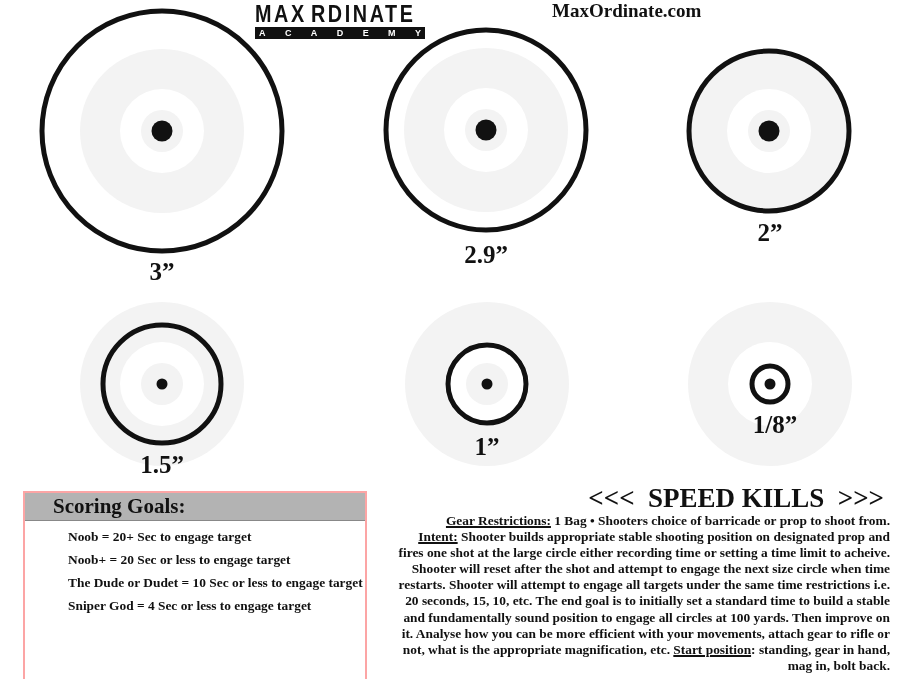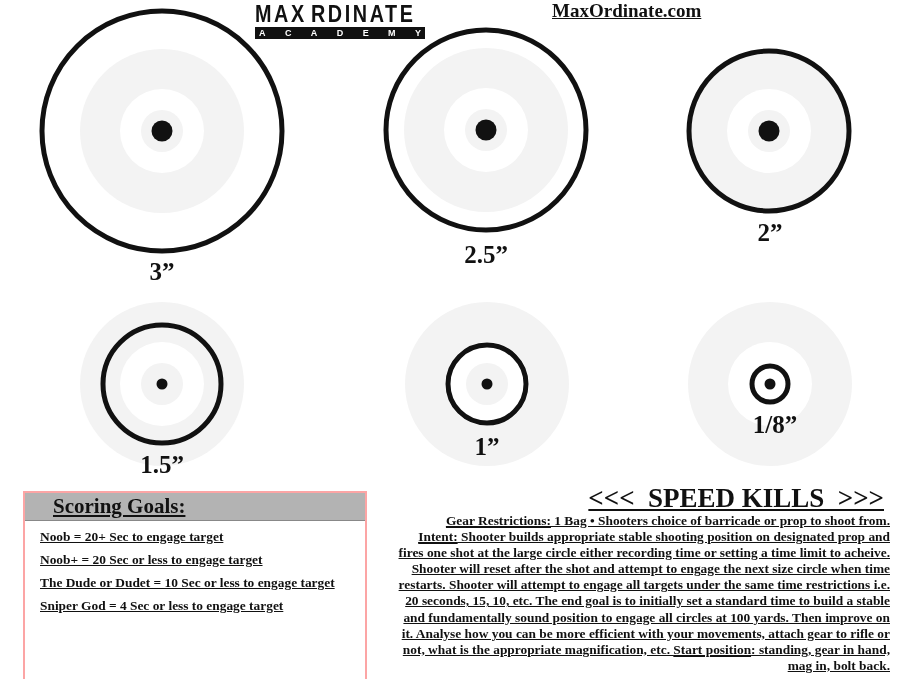--- a/index.html
+++ b/index.html
@@ -1,21 +1,21 @@
 <!DOCTYPE html>
 <html><head>
 <meta charset="utf-8">
 <style>
   html, body { margin: 0; padding: 0; }
   body {
     width: 906px; height: 679px; position: relative; overflow: hidden;
     background: #ffffff; color: #111111;
     font-family: "Liberation Serif", serif;
   }
-  .abs { position: absolute; text-decoration: underline; }
+  .abs { position: absolute; }
 
   
   .logo { left: 255px; top: 2px; width: 170px; height: 36px; }
   .logo-top {
     position: absolute; left: 0; top: 0; width: 170px; height: 24px;
     font-family: "Liberation Sans", sans-serif; font-weight: bold;
     font-size: 23px; letter-spacing: 3px; line-height: 24px;
     display: flex; align-items: center; transform: scaleX(0.86); transform-origin: left center;
     white-space: nowrap;
   }
@@ -40,21 +40,21 @@
   
   .score-box {
     left: 23px; top: 491px; width: 344px; height: 196px;
     border: 2px solid #fca5a5; box-sizing: border-box;
   }
   .score-head {
     height: 27px; background: #b3b3b3; border-bottom: 1px solid #888;
     font-weight: bold; font-size: 21px; line-height: 27px; padding-left: 28px;
   }
   .score-list { list-style: none; margin: 0; padding: 4px 0 0 15px; }
-  .score-list li { font-weight: bold; font-size: 13.4px; line-height: 23px; white-space: nowrap; }
+  .score-list li { font-weight: bold; font-size: 13.4px; line-height: 23px; white-space: nowrap; margin-left: 28px; }
 
   
   .sk-title {
     left: 388px; top: 482px; width: 496px; text-align: right;
     font-weight: bold; font-size: 27px; line-height: 32px; white-space: pre;
   }
   .sk-body {
     left: 390px; top: 513px; width: 500px;
     font-weight: bold; font-size: 13.4px; line-height: 16.1px; text-align: right;
   }
@@ -100,21 +100,21 @@
 
 <div class="target" style="left:380px; top:24px;">
   <svg width="212" height="212" viewBox="-106 -106 212 212">
     <circle r="82" fill="#f3f3f3"></circle>
     <circle r="42" fill="#ffffff"></circle>
     <circle r="21" fill="#f3f3f3"></circle>
     <circle r="10.5" fill="#111"></circle>
     <circle r="100" fill="none" stroke="#111" stroke-width="5"></circle>
   </svg>
 </div>
-<div class="size-label" style="left:486px; top:242px;">2.5”</div>
+<div class="size-label" style="left:486px; top:242px;">2.9”</div>
 
 <div class="target" style="left:683px; top:45px;">
   <svg width="172" height="172" viewBox="-86 -86 172 172">
     <circle r="82" fill="#f3f3f3"></circle>
     <circle r="42" fill="#ffffff"></circle>
     <circle r="21" fill="#f3f3f3"></circle>
     <circle r="10.5" fill="#111"></circle>
     <circle r="80" fill="none" stroke="#111" stroke-width="5"></circle>
   </svg>
 </div>

